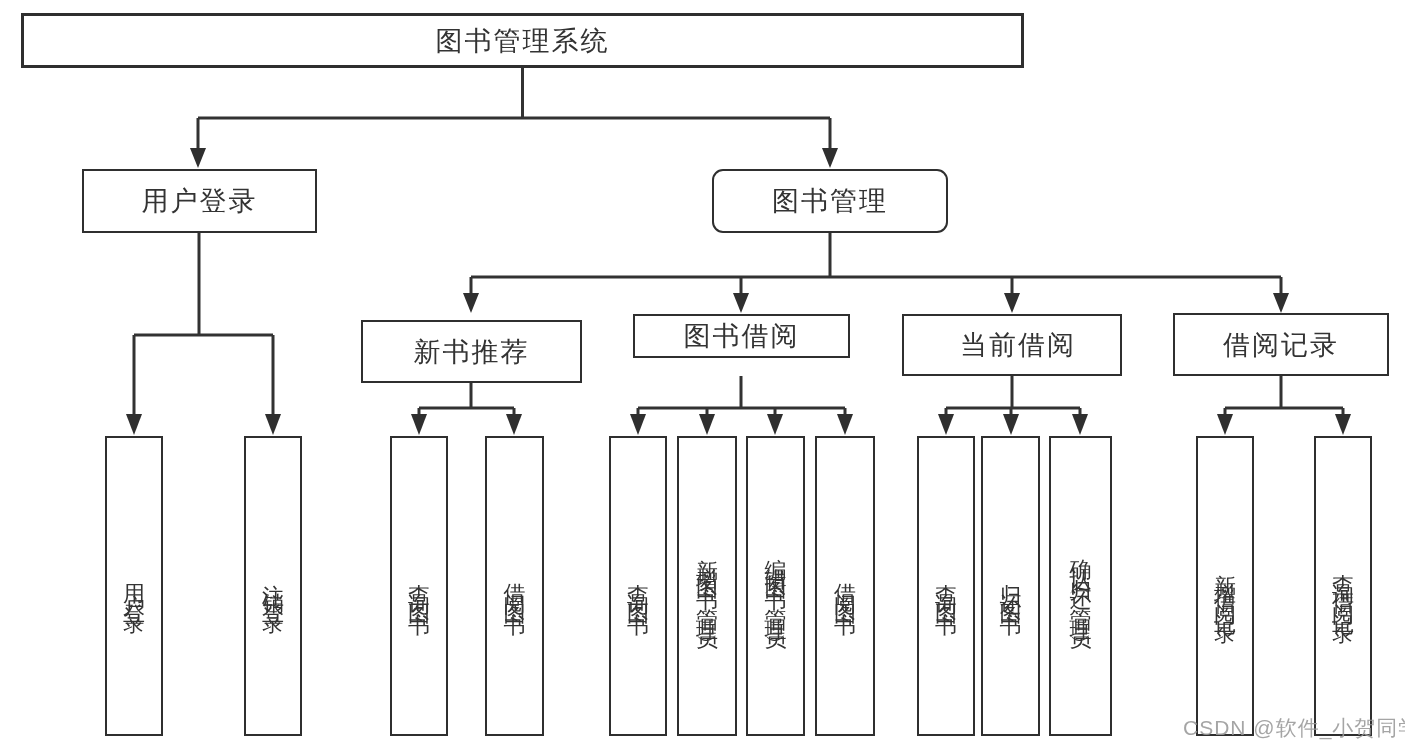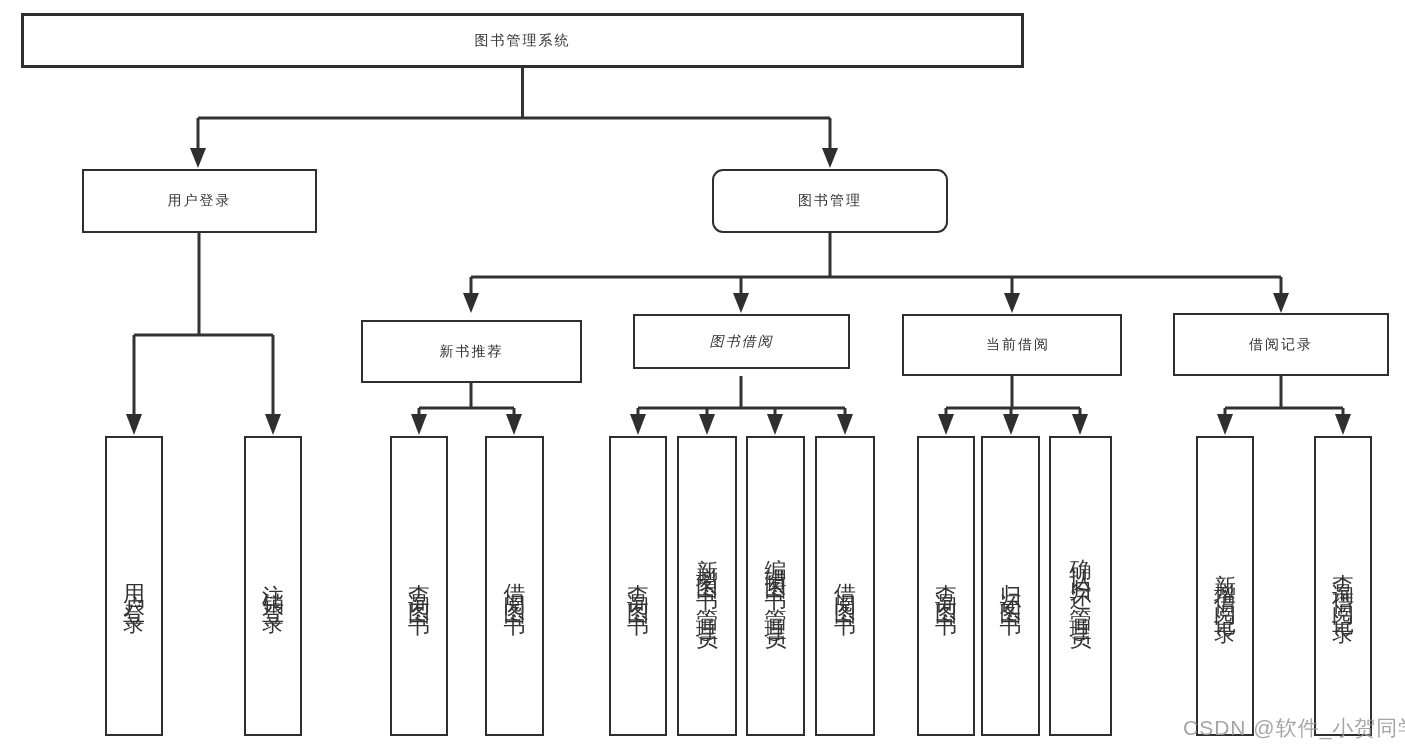--- a/index.html
+++ b/index.html
@@ -11,21 +11,21 @@
     overflow:hidden;
   }
   svg.wires{position:absolute;left:0;top:0;width:1405px;height:747px;z-index:1;}
   .node{
     position:absolute;
     background:#ffffff;
     border:2.5px solid #2f2f2f;
     box-sizing:border-box;
     display:flex;align-items:center;justify-content:center;
     color:#333333;
-    font-size:14px;
+    font-size:27px;
     letter-spacing:2px;
     z-index:2;
     white-space:nowrap;
   }
   .node.root{border-width:3px;}
   .v-node{
     writing-mode:vertical-rl;
     text-orientation:mixed;
     letter-spacing:10px;
     font-size:22px;
@@ -86,21 +86,21 @@
       <polygon points="1335,414 1351,414 1343,435"></polygon>
     </g>
   </svg>
 
   <div class="node root" style="left:21px;top:13px;width:1003px;height:55px;">图书管理系统</div>
 
   <div class="node" style="left:82px;top:169px;width:235px;height:64px;">用户登录</div>
   <div class="node" style="left:712px;top:169px;width:236px;height:64px;border-radius:11px;">图书管理</div>
 
   <div class="node" style="left:361px;top:320px;width:221px;height:63px;">新书推荐</div>
-  <div class="node" style="left:633px;top:314px;width:217px;height:55px;font-style:italic;">图书借阅</div>
+  <div class="node" style="left:633px;top:314px;width:217px;height:44px;">图书借阅</div>
   <div class="node" style="left:902px;top:314px;width:220px;height:62px;padding-left:12px;">当前借阅</div>
   <div class="node" style="left:1173px;top:313px;width:216px;height:63px;text-align:center;">借阅记录</div>
 
   <div class="node v-node" style="left:105px;top:436px;width:58px;height:300px;">用户登录</div>
   <div class="node v-node" style="left:244px;top:436px;width:58px;height:300px;">注销登录</div>
 
   <div class="node v-node" style="left:390px;top:436px;width:58px;height:300px;">查询图书</div>
   <div class="node v-node" style="left:485px;top:436px;width:59px;height:300px;">借阅图书</div>
 
   <div class="node v-node" style="left:609px;top:436px;width:58px;height:300px;">查询图书</div>

